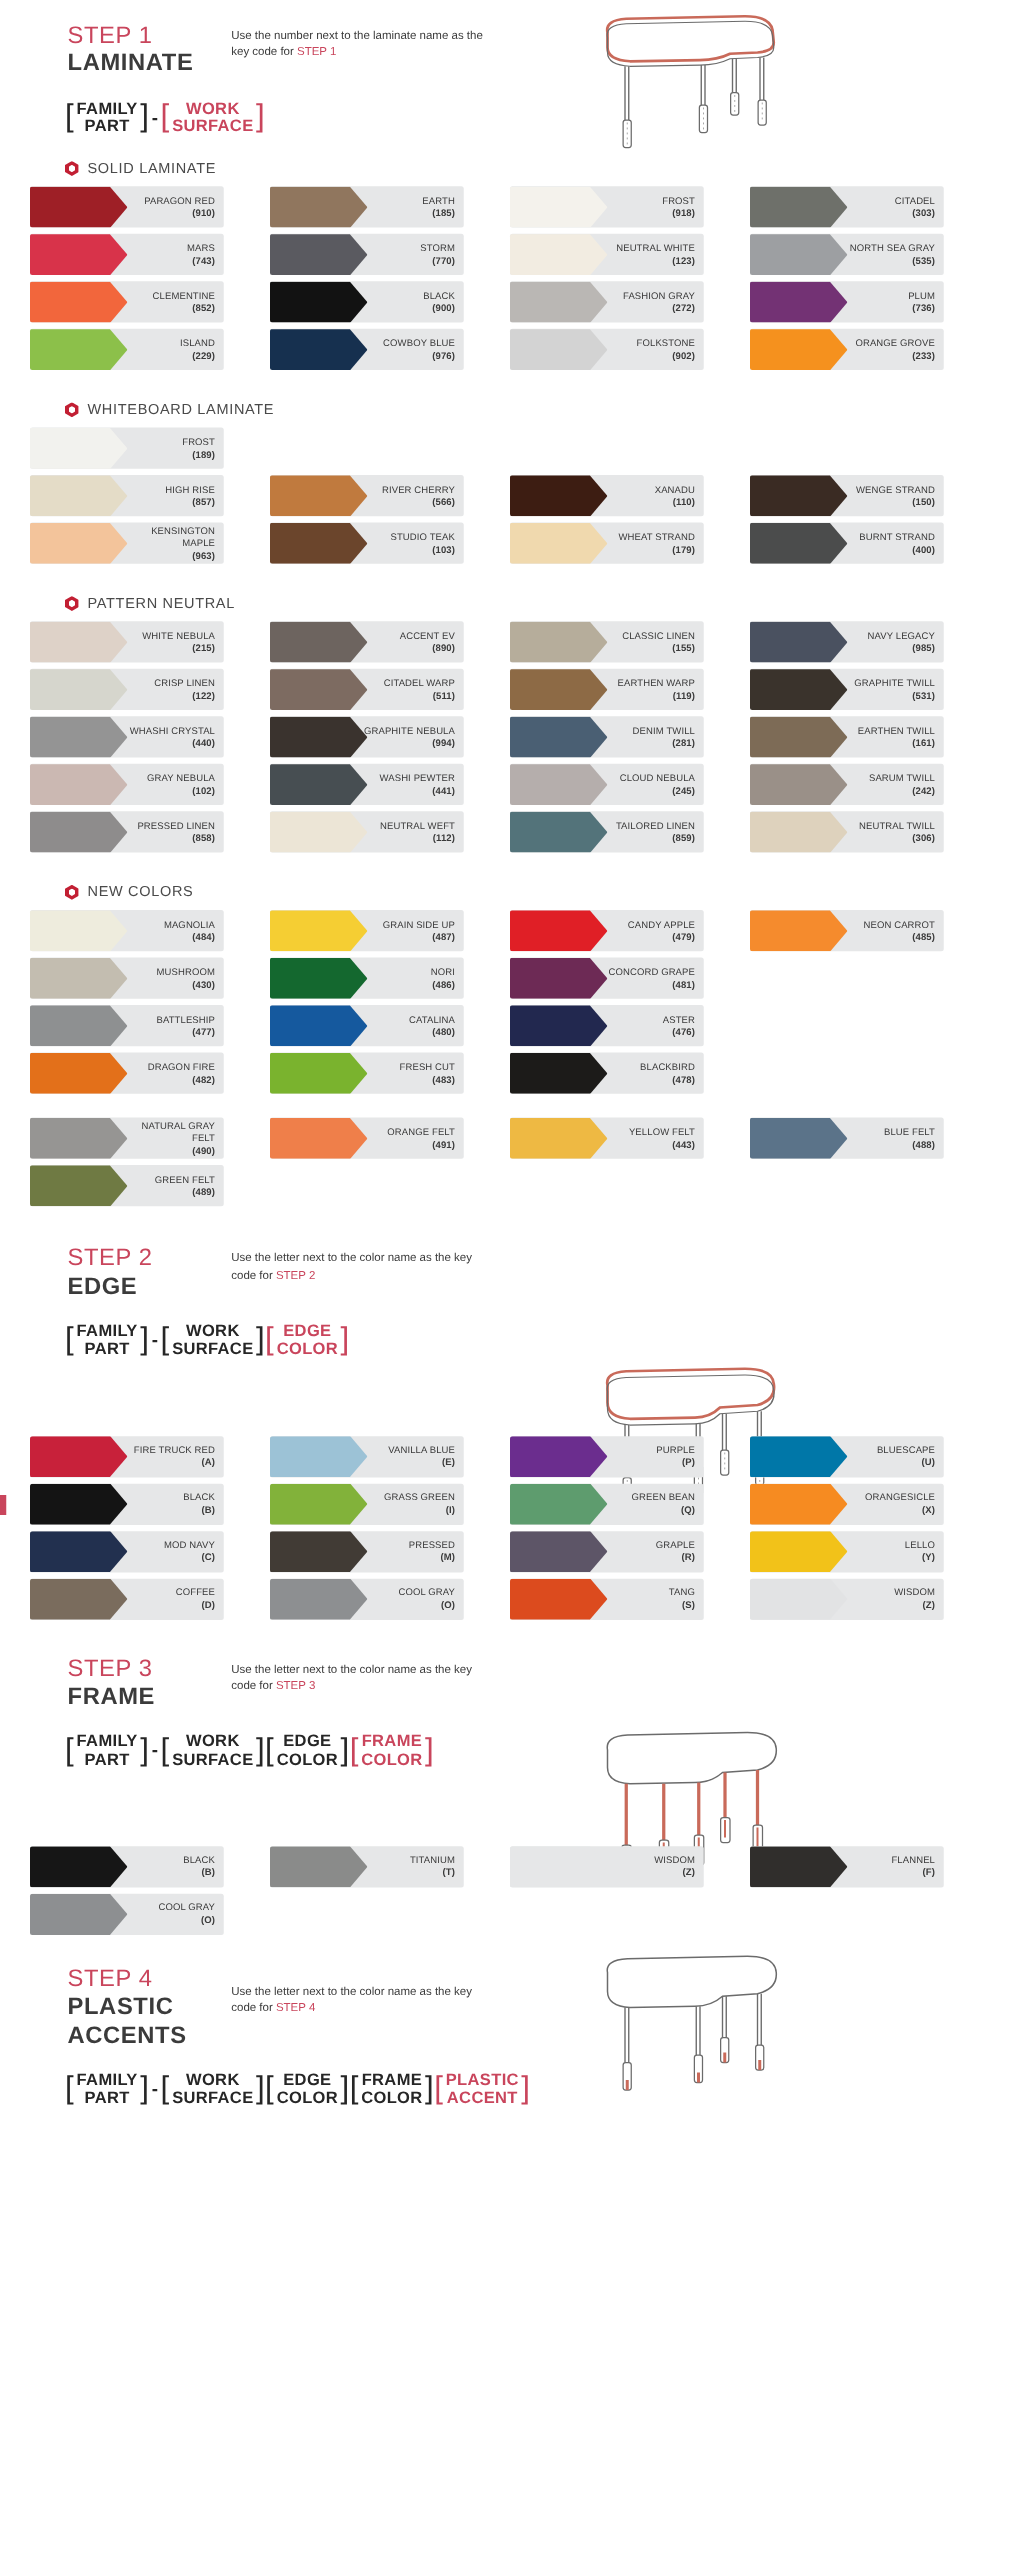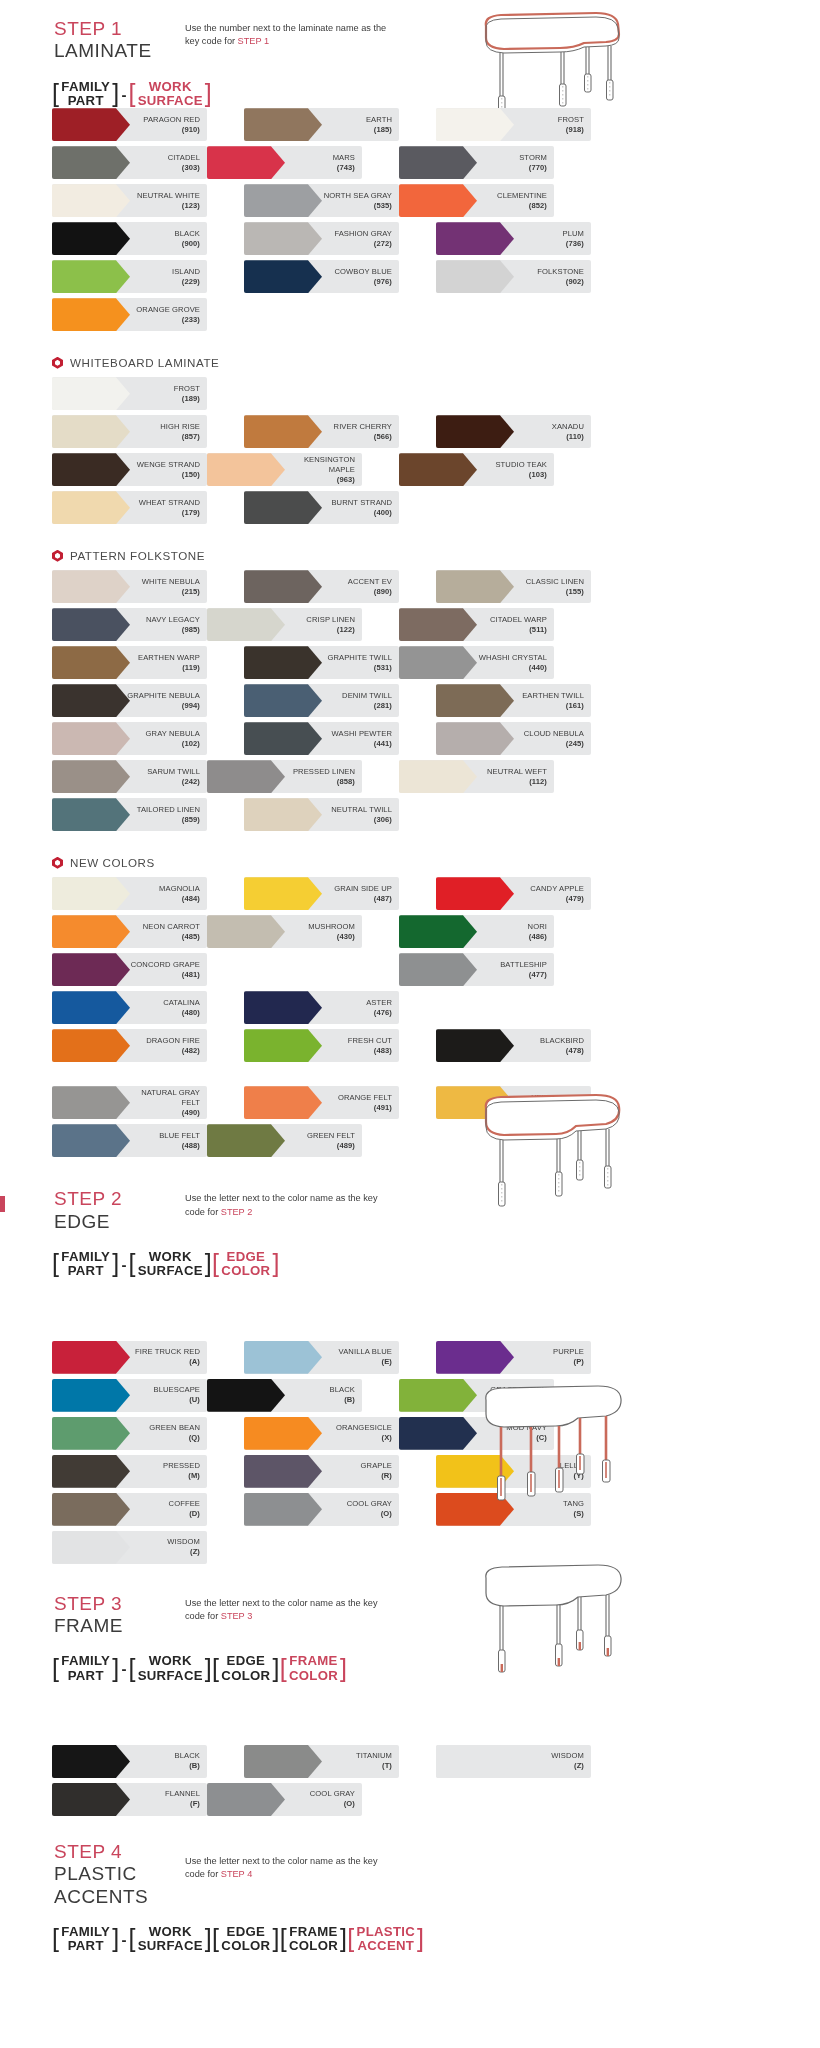--- a/index.html
+++ b/index.html
@@ -13,21 +13,21 @@
   .page{position:relative;width:820px;min-height:2048px;overflow:hidden;}
 
   
   .step-block{position:relative;padding:0 0 0 0;}
   .step-head{display:flex;align-items:flex-start;}
   .step-titles{width:185px;padding-left:54px;box-sizing:border-box;}
   .step-kicker{
     font-size:19px;letter-spacing:.5px;color:#c9455c;font-weight:400;line-height:1.18;
   }
   .step-name{
-    font-size:19px;letter-spacing:.5px;color:#3b3b3b;font-weight:400;line-height:1.18;
+    font-size:19px;letter-spacing:.5px;color:#3b3b3b;font-weight:700;line-height:1.18;
   }
   .step-hint{
     font-size:9.2px;line-height:1.45;color:#3b3b3b;padding-top:4px;max-width:210px;
   }
   .step-hint .hl{color:#c9455c;}
 
   
   .formula{display:flex;align-items:center;padding-left:52px;margin-top:17px;}
   .fgroup{
     display:flex;align-items:center;
@@ -52,21 +52,21 @@
     position:relative;
   }
   .cat-ico::after{
     content:"";position:absolute;left:3px;top:3px;width:5px;height:6px;background:#fff;
     -webkit-clip-path:polygon(50% 0,100% 27%,100% 73%,50% 100%,0 73%,0 27%);
     clip-path:polygon(50% 0,100% 27%,100% 73%,50% 100%,0 73%,0 27%);
   }
   .cat-label{font-size:11.6px;letter-spacing:.55px;color:#4a4a4a;}
 
   
-  .grid{display:flex;flex-wrap:wrap;padding-left:52px;width:768px;box-sizing:border-box;}
+  .grid{display:flex;flex-wrap:wrap;padding-left:24px;width:768px;box-sizing:border-box;}
   .cell{width:155px;margin-right:37px;margin-bottom:5px;}
   .cell.c4{margin-right:0;}
   .sw{
     position:relative;height:33px;border-radius:2px;background:#e6e7e8;overflow:hidden;
     display:flex;align-items:center;
   }
   .sw-chip{
     position:absolute;left:0;top:0;height:100%;width:78px;
     -webkit-clip-path:polygon(0 0,82% 0,100% 50%,82% 100%,0 100%);
     clip-path:polygon(0 0,82% 0,100% 50%,82% 100%,0 100%);
@@ -149,20 +149,24 @@
       </g>
       <g stroke="#9a9a9a" stroke-width=".7" stroke-dasharray="1.5 2.5">
         <path d="M45.8 90 L45.8 108"></path>
           <path d="M106.8 78 L106.8 96"></path>
         <path d="M153.8 74 L153.8 90"></path>
           <path d="M131.8 68 L131.8 82"></path>
       </g>
     </svg>
   </div>
 
+  <div class="cat">
+    <span class="cat-ico"></span>
+    <span class="cat-label">SOLID LAMINATE</span>
+  </div>
   <div class="grid" id="grid-solid">
       <div class="cell">
         <div class="sw">
           <div class="sw-chip" style="background: rgb(158, 31, 38);"></div>
           <div class="sw-txt">
             <span class="nm">PARAGON RED</span>
             <span class="cd">(910)</span>
           </div>
         </div>
       </div>
@@ -389,21 +393,21 @@
           <div class="sw-txt">
             <span class="nm">BURNT STRAND</span>
             <span class="cd">(400)</span>
           </div>
         </div>
       </div>
     </div>
 
   <div class="cat">
     <span class="cat-ico"></span>
-    <span class="cat-label">PATTERN FOLKSTONE</span>
+    <span class="cat-label">PATTERN NEUTRAL</span>
   </div>
   <div class="grid" id="grid-pattern">
       <div class="cell">
         <div class="sw">
           <div class="sw-chip" style="background: rgb(222, 210, 200);"></div>
           <div class="sw-txt">
             <span class="nm">WHITE NEBULA</span>
             <span class="cd">(215)</span>
           </div>
         </div>

